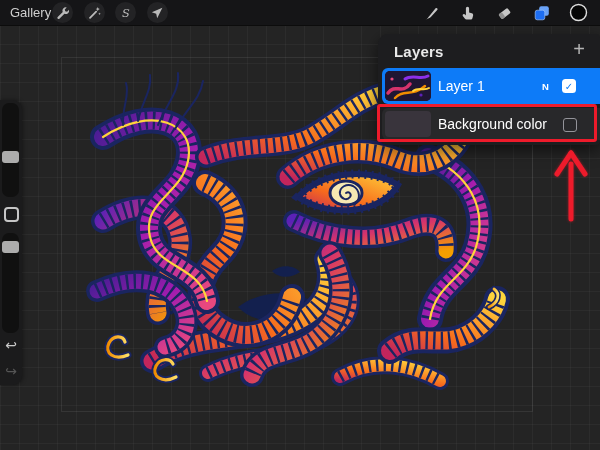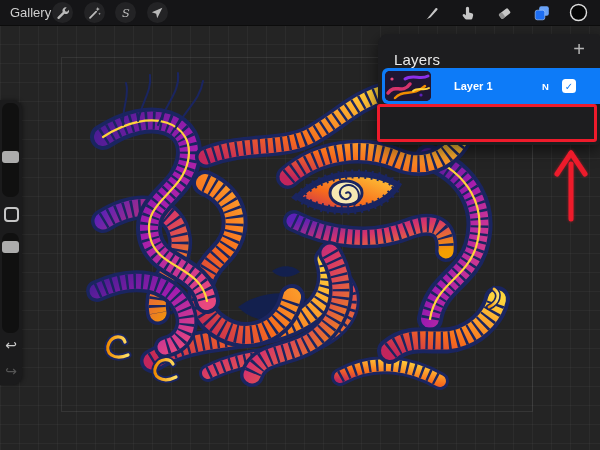--- a/index.html
+++ b/index.html
@@ -32,29 +32,29 @@
   .handle.h1{top:51px;}
   .handle.h2{top:141px;}
   .modify{position:absolute;left:4px;top:107px;width:11px;height:11px;border:2px solid #c6c6c6;
      border-radius:4px;background:transparent;}
   .histbtn{position:absolute;left:0;width:22px;height:20px;text-align:center;font-size:14px;line-height:20px;}
   .undo{top:235px;color:#c9c9c9;}
   .redo{top:261px;color:#555;}
   
   .panel{position:absolute;left:378px;top:34px;width:222px;height:111px;background:#1d1d1f;
      border-radius:10px 4px 4px 10px;z-index:20;box-shadow:0 5px 16px rgba(0,0,0,.55);overflow:hidden;}
-  .panel-title{position:absolute;left:16px;top:9px;color:#e9e9e9;font-size:15px;font-weight:normal;letter-spacing:.2px;margin-top:8px;}
+  .panel-title{position:absolute;left:16px;top:9px;color:#e9e9e9;font-size:15px;font-weight:bold;letter-spacing:.2px;}
   .panel-add{position:absolute;left:189px;top:3px;color:#b5b5b5;font-size:20px;font-weight:300;width:24px;height:24px;
      text-align:center;line-height:24px;}
   .row1{position:absolute;left:4px;top:34px;width:218px;height:36px;background:#0d7bf8;border-radius:6px 0 0 6px;}
   .row2{position:absolute;left:4px;top:74px;width:218px;height:32px;background:#28282a;border-radius:6px 0 0 6px;}
   .thumb{position:absolute;left:3px;top:3px;width:46px;height:30px;border-radius:5px;overflow:hidden;background:#1f1633;}
   .swatch{position:absolute;left:3px;top:3px;width:46px;height:26px;border-radius:4px;background:#39343c;}
-  .rowlabel{position:absolute;left:72px;top:0;height:100%;display:flex;align-items:center;
-     color:#fff;font-size:11px;font-weight:bold;}
+  .rowlabel{position:absolute;left:56px;top:0;height:100%;display:flex;align-items:center;
+     color:#fff;font-size:14px;}
   .blend{position:absolute;left:160px;top:0;height:100%;display:flex;align-items:center;
      color:#fff;font-size:9.5px;font-weight:bold;}
   .cb-on{position:absolute;left:180px;top:11px;width:14px;height:14px;background:#fff;border-radius:3.5px;
      display:flex;align-items:center;justify-content:center;color:#0d7bf8;font-size:10px;font-weight:bold;}
   .cb-off{position:absolute;left:181px;top:10px;width:12px;height:12px;border:1.5px solid #94949a;border-radius:3px;}
   
   .anno-rect{position:absolute;left:377px;top:104px;width:220px;height:38px;border:3.5px solid #ee1b2b;
      border-radius:3px;box-sizing:border-box;z-index:40;}
   .anno-arrow{position:absolute;left:548px;top:146px;z-index:40;filter:drop-shadow(0 0 1.5px rgba(238,27,43,.55));}
 </style>
@@ -291,20 +291,25 @@
             <circle cx="36" cy="24" r="1.6" fill="#5b21b6"></circle>
         </svg>
       </div>
       <div class="rowlabel">Layer 1</div>
       <div class="blend">N</div>
       <div class="cb-on">
           <span>✓</span>
         </div>
     </div>
 
+    <div class="row2">
+      <div class="swatch"></div>
+      <div class="rowlabel">Background color</div>
+      <div class="cb-off"></div>
+    </div>
   </div>
 
   <div class="anno-rect"></div>
   <svg class="anno-arrow" width="46" height="80" viewBox="0 0 46 80">
     <g stroke="#ee1b2b" stroke-width="5" stroke-linecap="round" fill="none">
       <path d="M23,73 L23,18"></path>
       <path d="M23,7 L9,28"></path>
       <path d="M23,7 L37,28"></path>
     </g>
   </svg>

